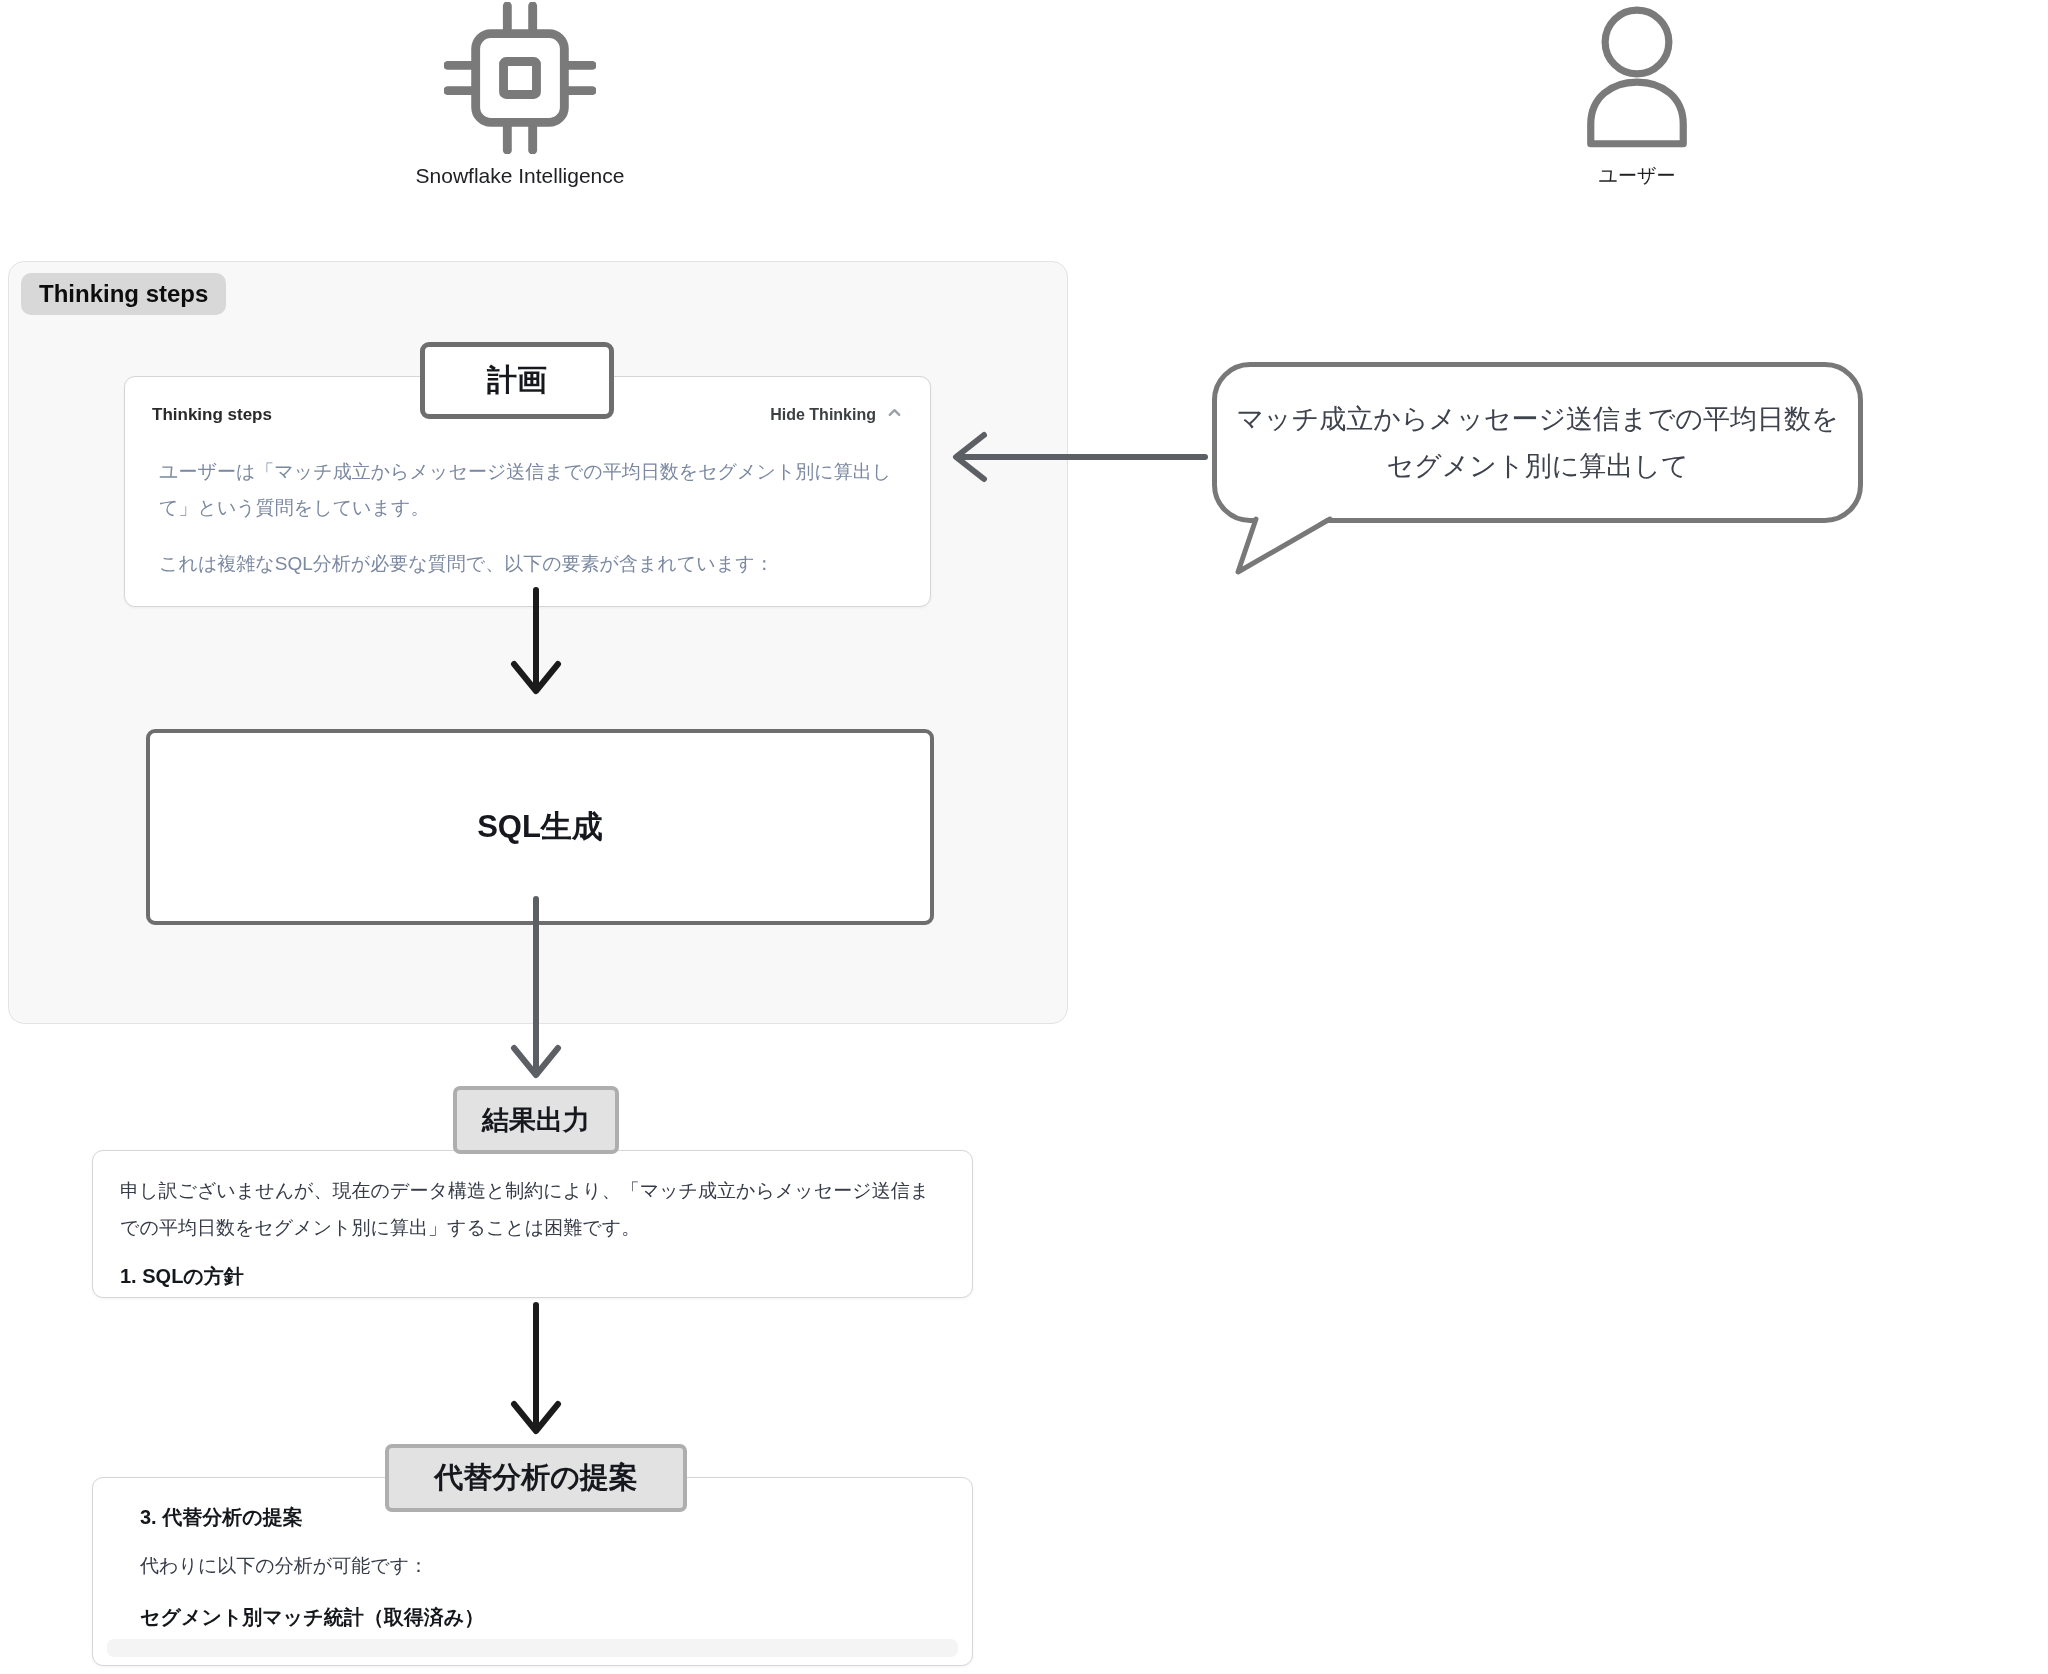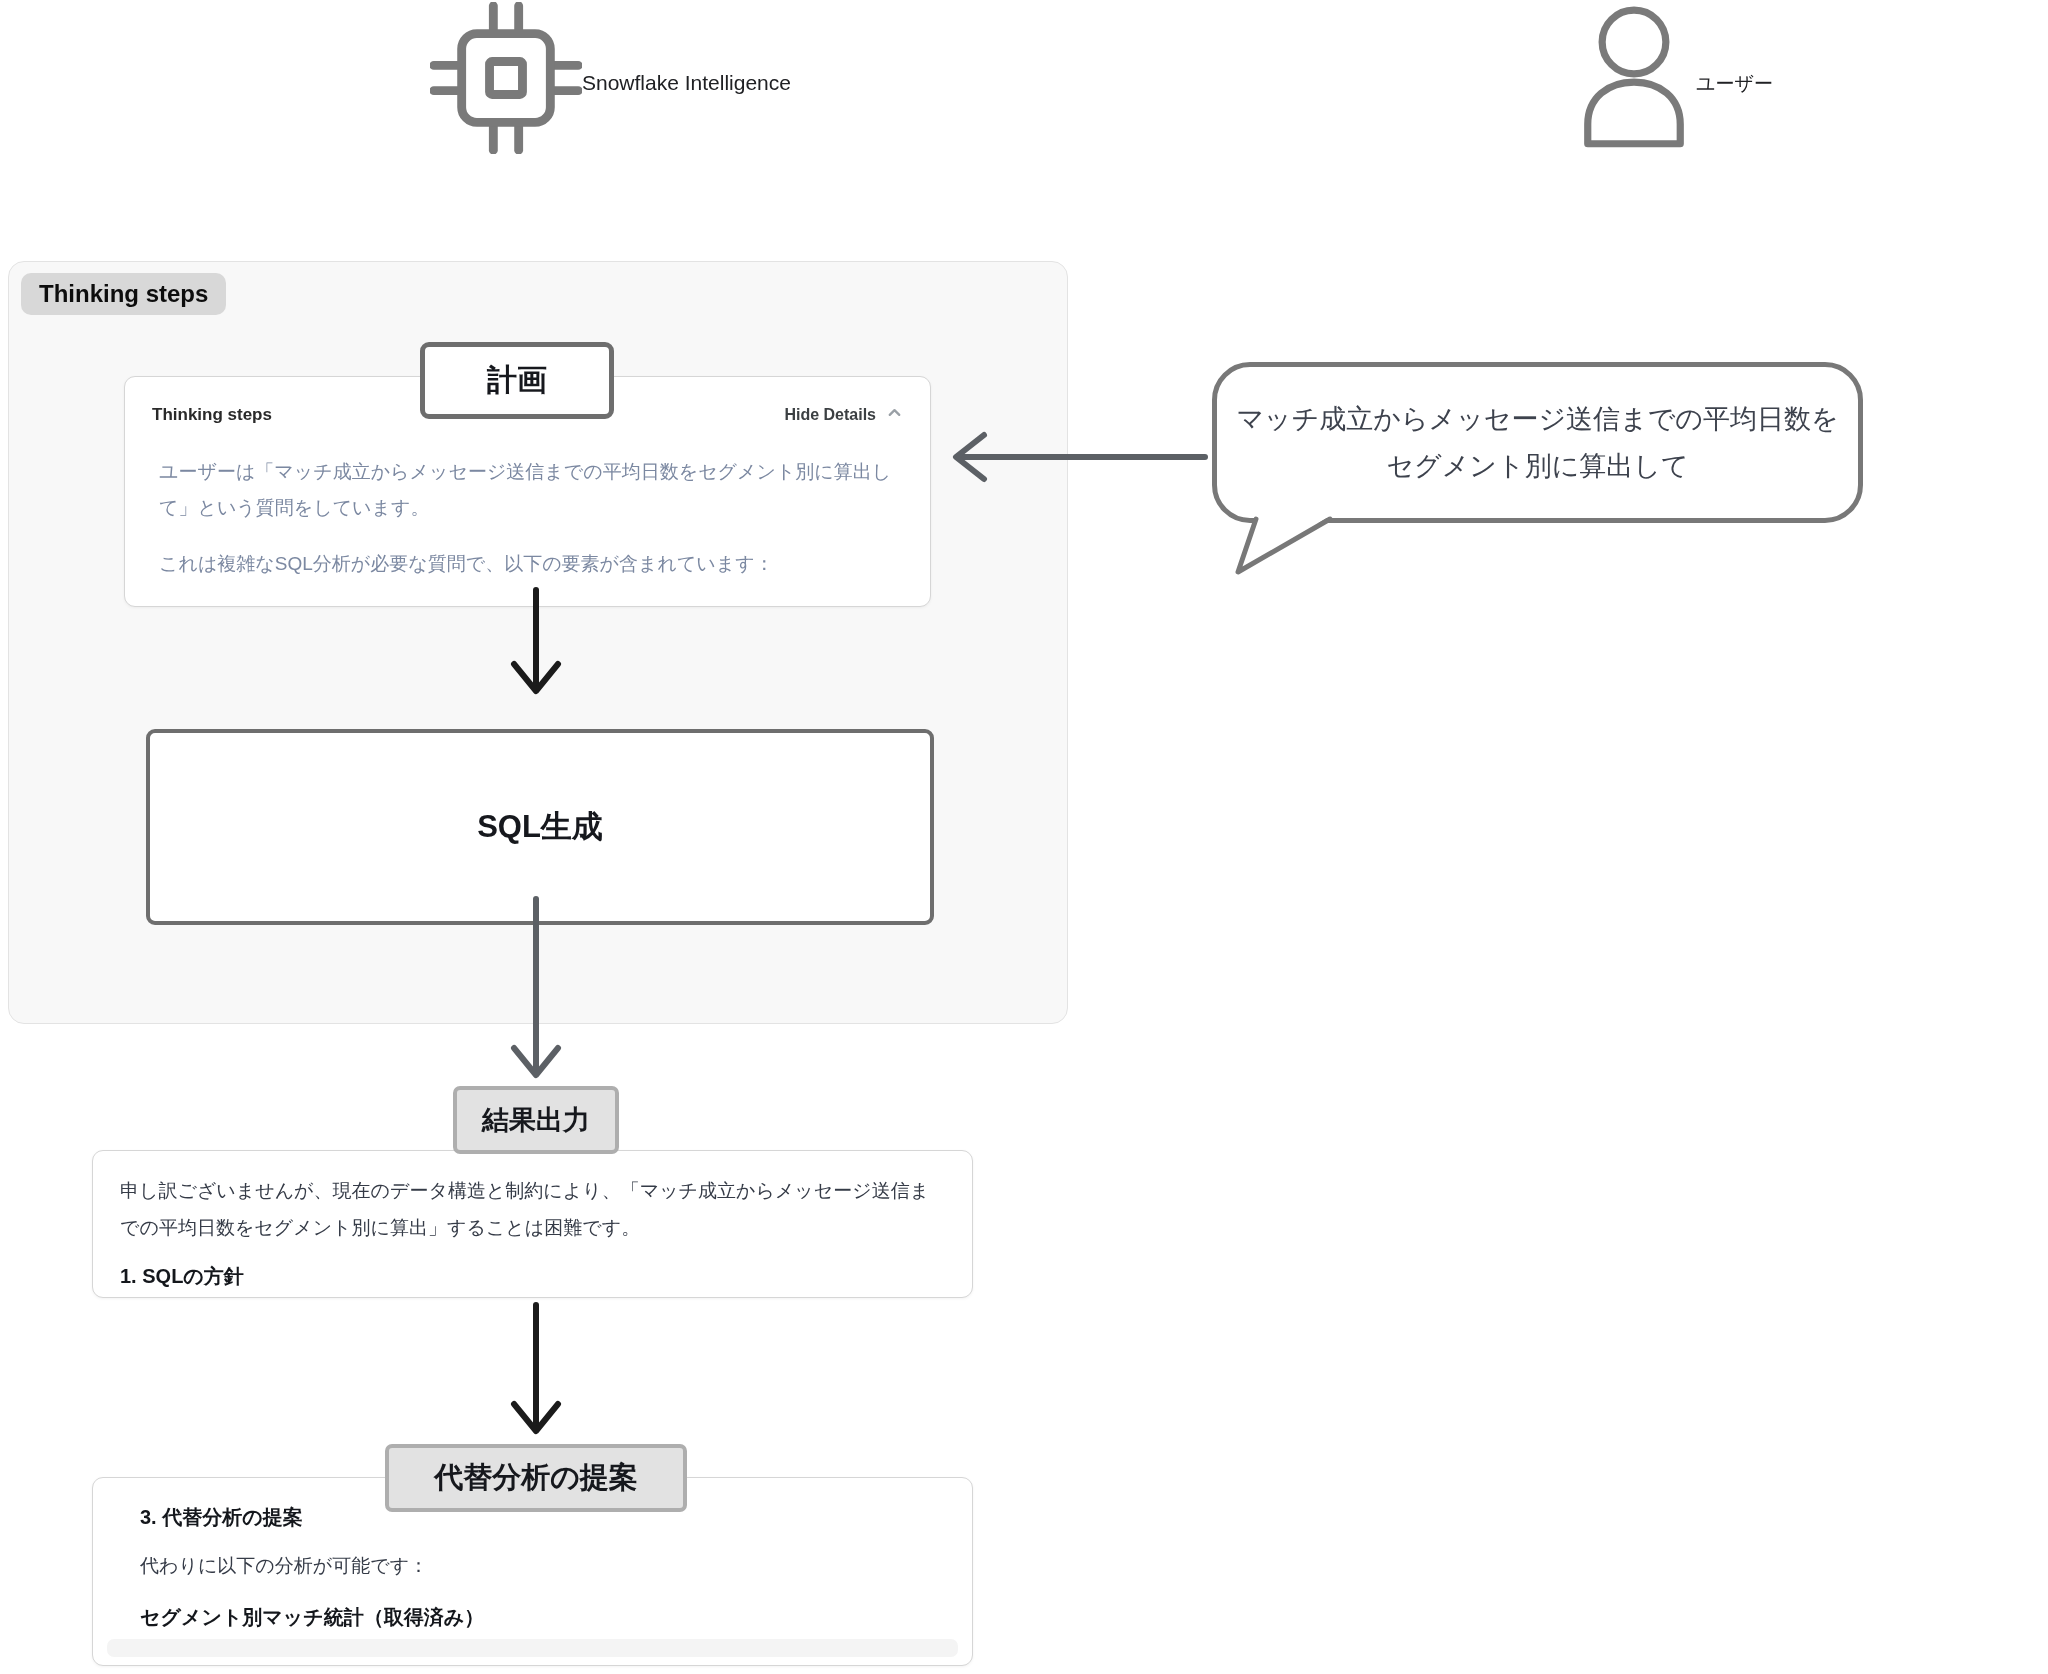--- a/index.html
+++ b/index.html
@@ -1,20 +1,20 @@
 <!DOCTYPE html>
 <html><head>
 <meta charset="utf-8">
 <style>
   html,body{margin:0;padding:0;background:#ffffff;}
   body{font-family:"Liberation Sans","DejaVu Sans",sans-serif;}
   #canvas{position:relative;width:2048px;height:1674px;background:#ffffff;overflow:hidden;}
 
   
-  .actor{position:absolute;display:flex;flex-direction:row;align-items:center;}
+  .actor{position:absolute;display:flex;flex-direction:column;align-items:center;}
   .actor-label{font-size:21px;color:#202124;margin-top:6px;white-space:nowrap;}
   .actor-label.jp{font-size:19px;}
 
   
   #thinking-container{position:absolute;left:8px;top:233px;width:1060px;height:763px;
     background:#f8f8f8;border:1px solid #e3e3e3;border-radius:16px;box-sizing:border-box;margin-top:28px;}
   #thinking-badge{position:absolute;left:12px;top:11px;background:#d8d8d8;border-radius:10px;
     padding:7px 18px;font-size:24px;font-weight:bold;color:#0d0d0d;}
 
   
@@ -100,21 +100,21 @@
     <span class="actor-label jp">ユーザー</span>
   </div>
 
   <div id="thinking-container">
     <div id="thinking-badge">Thinking steps</div>
 
     <div id="thinking-card" class="card">
       <div class="tc-header">
         <span class="tc-title">Thinking steps</span>
         <span class="tc-toggle">
-          <span class="tc-toggle-label">Hide Details</span>
+          <span class="tc-toggle-label">Hide Thinking</span>
           <span>
             <svg width="19" height="19" viewBox="0 0 20 20" fill="none">
               <polyline points="5,12.5 10,7.5 15,12.5" stroke="#9aa0a6" stroke-width="2.4" stroke-linecap="round" stroke-linejoin="round"></polyline>
             </svg>
           </span>
         </span>
       </div>
       <div class="tc-body">
         <p>ユーザーは「マッチ成立からメッセージ送信までの平均日数をセグメント別に算出して」という質問をしています。</p>
         <p>これは複雑なSQL分析が必要な質問で、以下の要素が含まれています：</p>

